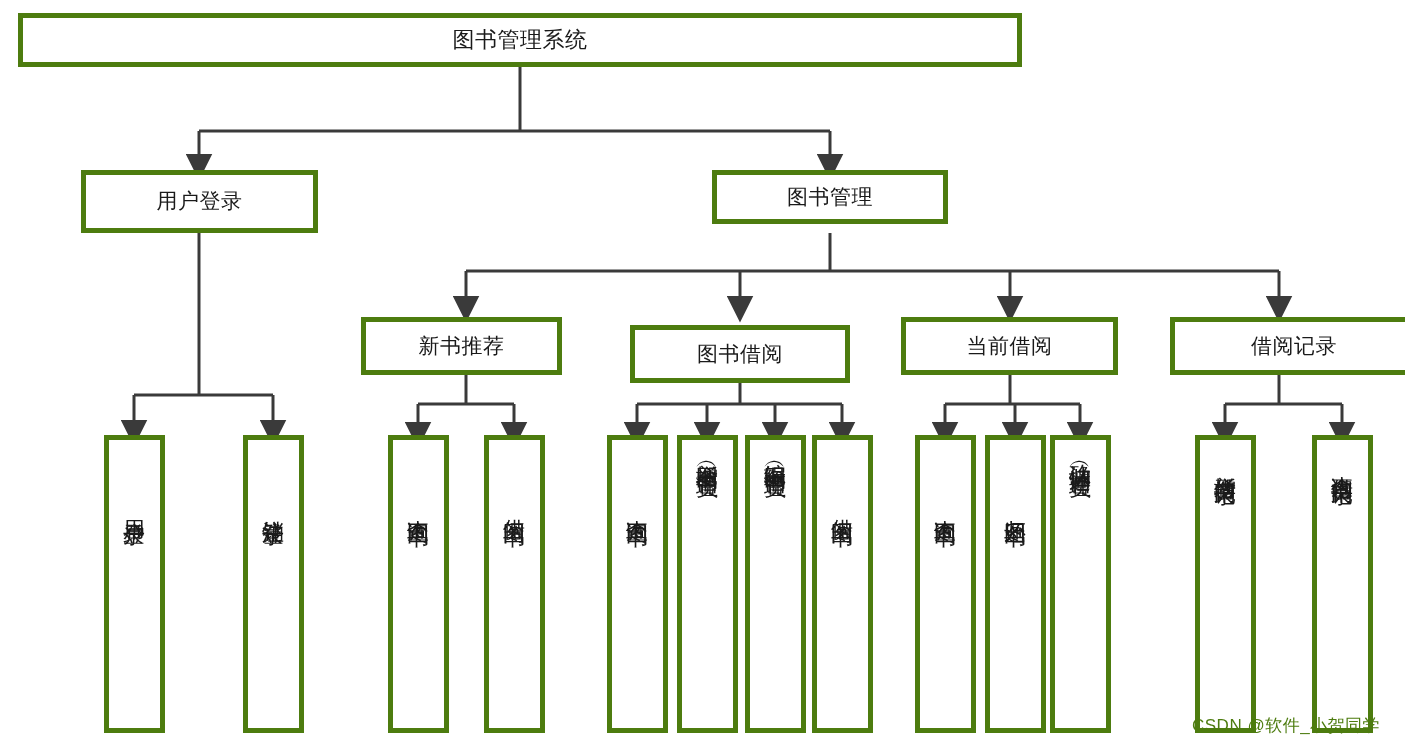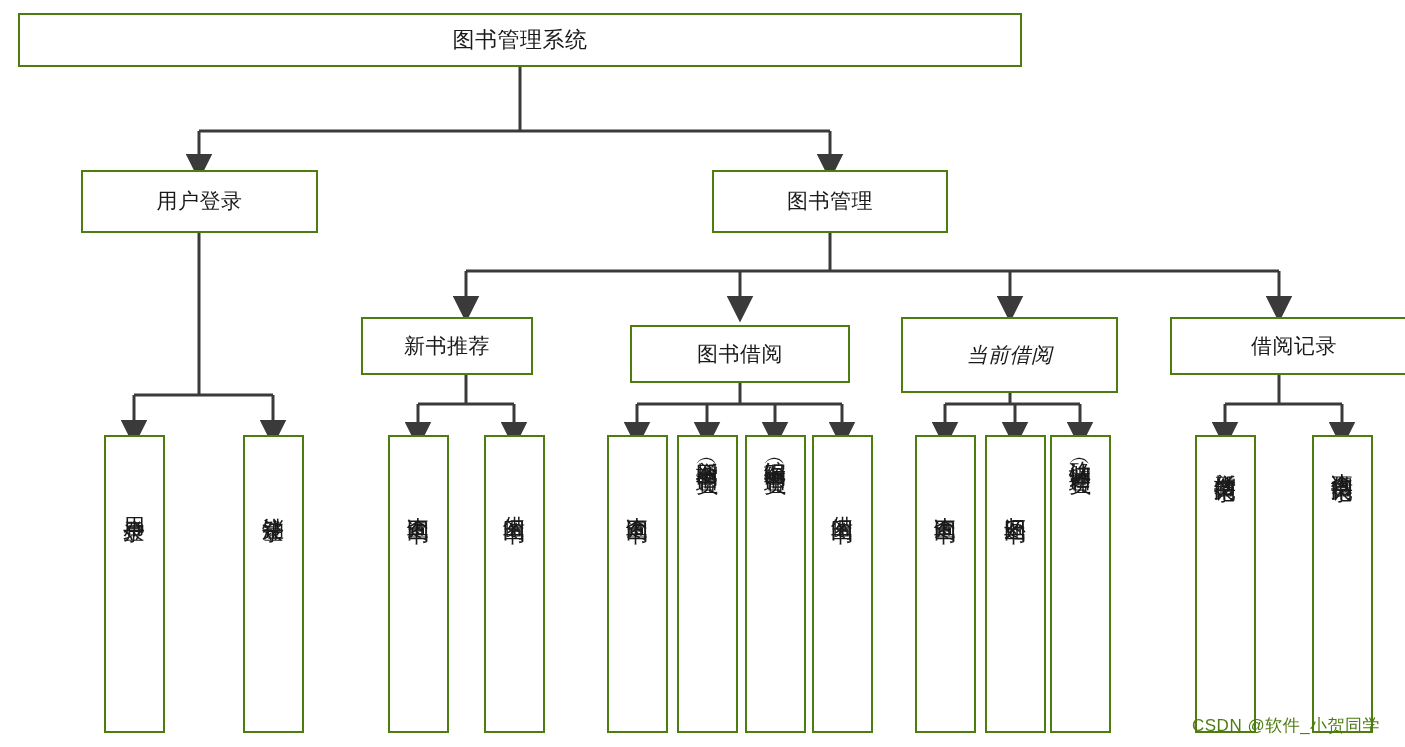--- a/index.html
+++ b/index.html
@@ -21,21 +21,21 @@
     position: absolute;
     left: 0;
     top: 0;
     width: 1405px;
     height: 747px;
     pointer-events: none;
   }
   .node {
     position: absolute;
     box-sizing: border-box;
-    border: 2px solid #4d7c0f;
+    border: 5px solid #4d7c0f;
     background: #ffffff;
     display: flex;
     align-items: center;
     justify-content: center;
     color: #1a1a1a;
   }
   .node .label {
     display: block;
     text-align: center;
     line-height: 1.18;
@@ -133,31 +133,31 @@
     </g>
   </svg>
 
   <div class="node horiz root" style="left:18px; top:13px; width:1004px; height:54px;">
     <span class="label">图书管理系统</span>
   </div>
 
   <div class="node horiz" style="left:81px; top:170px; width:237px; height:63px;">
     <span class="label">用户登录</span>
   </div>
-  <div class="node horiz" style="left:712px; top:170px; width:236px; height:63px;justify-content:center;">
+  <div class="node horiz" style="left:712px; top:170px; width:236px; height:54px;justify-content:center;">
     <span class="label">图书管理</span>
   </div>
 
-  <div class="node horiz" style="left:361px; top:317px; width:172px; height:58px;">
+  <div class="node horiz" style="left:361px; top:317px; width:201px; height:58px;">
     <span class="label">新书推荐</span>
   </div>
   <div class="node horiz" style="left:630px; top:317px; width:220px; height:58px;margin-top:8px;">
     <span class="label">图书借阅</span>
   </div>
-  <div class="node horiz" style="left:901px; top:317px; width:217px; height:76px;font-style:italic;">
+  <div class="node horiz" style="left:901px; top:317px; width:217px; height:58px;">
     <span class="label">当前借阅</span>
   </div>
   <div class="node horiz" style="left:1170px; top:317px; width:248px; height:58px;">
     <span class="label">借阅记录</span>
   </div>
 
   <div class="node leaf pad-mid" style="left:104px; top:435px; width:61px; height:298px;">
     <span class="label">用户登录</span>
   </div>
   <div class="node leaf pad-mid" style="left:243px; top:435px; width:61px; height:298px;">

